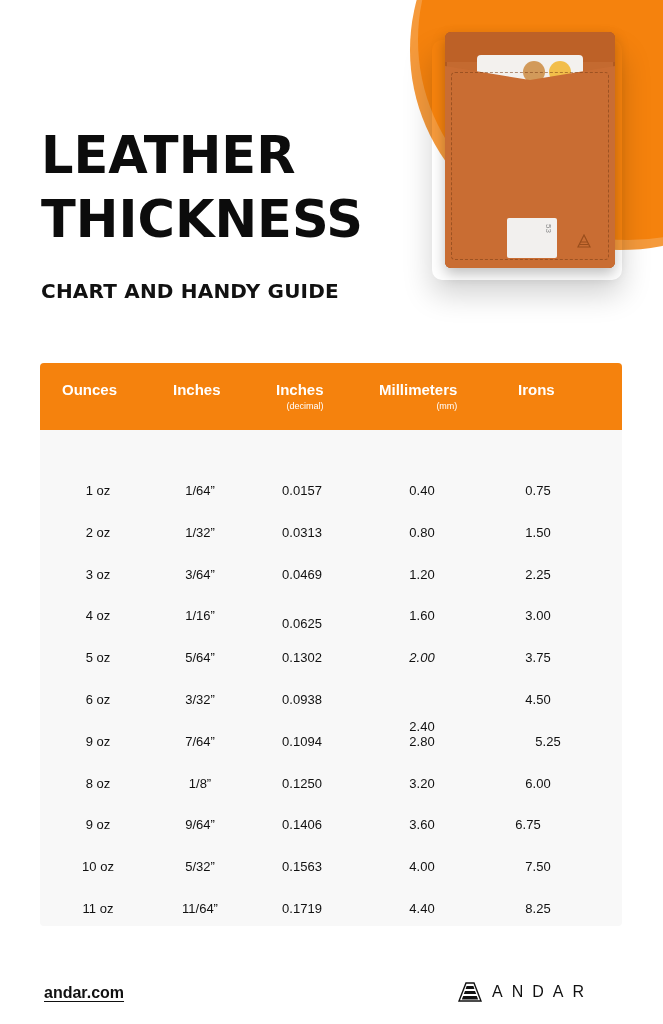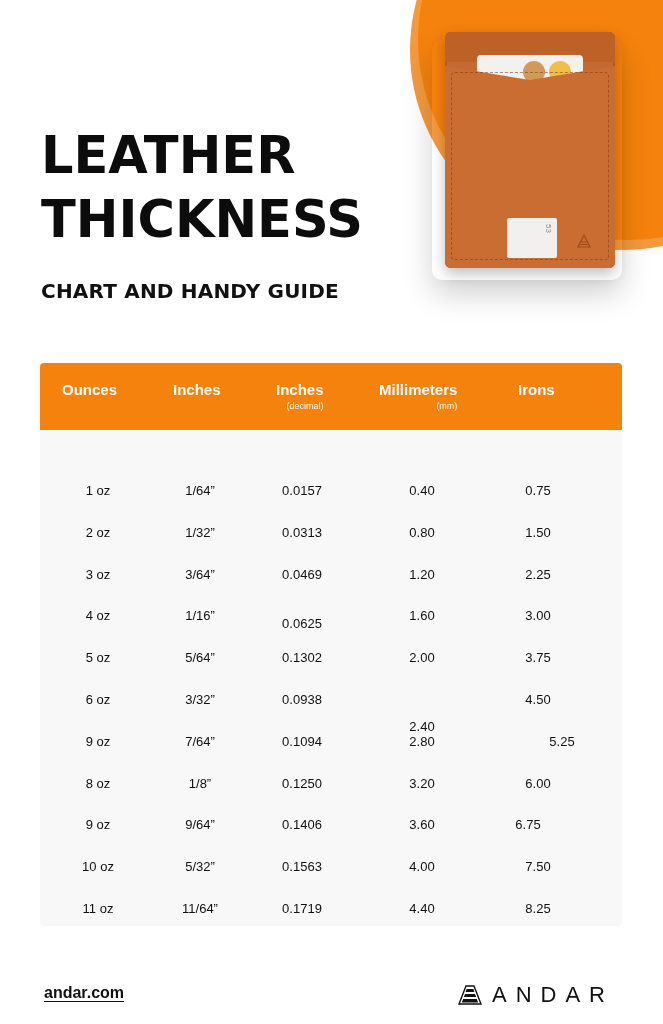--- a/index.html
+++ b/index.html
@@ -70,21 +70,21 @@
   .tbody { position: relative; }
   .row { position: absolute; left: 0; width: 100%; height: 20px; font-size: 13px; color: #111; }
   .cell { position: absolute; top: 0; text-align: center; width: 80px; }
 
   .footer-link {
     position: absolute; left: 44px; top: 984px; font-size: 16px; font-weight: 700;
     color: #111; text-decoration: underline; text-underline-offset: 3px;
   }
   .brand { position: absolute; left: 458px; top: 982px; display: flex; align-items: center; }
   .brand-icon { width: 24px; height: 20px; margin-right: 10px; }
-  .brand-name { font-size: 22px; letter-spacing: 9px; font-weight: 400; color: #111; }
+  .brand-name { font-size: 16px; letter-spacing: 9px; font-weight: 400; color: #111; }
 </style>
 </head>
 <body>
 
 <div class="hero-circle-outer"></div>
 <div class="hero-circle"></div>
 <div class="wallet-shadow"></div>
 <div class="wallet">
   <div class="wallet-top"></div>
   <div class="wallet-card">
@@ -153,36 +153,36 @@
         <div class="cell" style="left: 18px;">4 oz</div>
         <div class="cell" style="left: 120px;">1/16”</div>
         <div class="cell" style="left: 222px; margin-top: 8px;">0.0625</div>
         <div class="cell" style="left: 342px;">1.60</div>
         <div class="cell" style="left: 458px;">3.00</div>
       </div>
       <div class="row" style="top: 194.2px;">
         <div class="cell" style="left: 18px;">5 oz</div>
         <div class="cell" style="left: 120px;">5/64”</div>
         <div class="cell" style="left: 222px;">0.1302</div>
-        <div class="cell" style="left: 342px;">2.00</div>
+        <div class="cell" style="left: 342px; font-style: italic;">2.00</div>
         <div class="cell" style="left: 458px;">3.75</div>
       </div>
       <div class="row" style="top: 236px;">
         <div class="cell" style="left: 18px;">6 oz</div>
         <div class="cell" style="left: 120px;">3/32”</div>
         <div class="cell" style="left: 222px;">0.0938</div>
         <div class="cell" style="left: 342px; margin-top: 27px;">2.40</div>
         <div class="cell" style="left: 458px;">4.50</div>
       </div>
       <div class="row" style="top: 277.8px;">
         <div class="cell" style="left: 18px;">9 oz</div>
         <div class="cell" style="left: 120px;">7/64”</div>
         <div class="cell" style="left: 222px;">0.1094</div>
         <div class="cell" style="left: 342px;">2.80</div>
-        <div class="cell" style="left: 482px; text-align: center;">5.25</div>
+        <div class="cell" style="left: 468px; text-align: center;">5.25</div>
       </div>
       <div class="row" style="top: 319.6px;">
         <div class="cell" style="left: 18px;">8 oz</div>
         <div class="cell" style="left: 120px;">1/8”</div>
         <div class="cell" style="left: 222px;">0.1250</div>
         <div class="cell" style="left: 342px;">3.20</div>
         <div class="cell" style="left: 458px;">6.00</div>
       </div>
       <div class="row" style="top: 361.4px;">
         <div class="cell" style="left: 18px;">9 oz</div>

